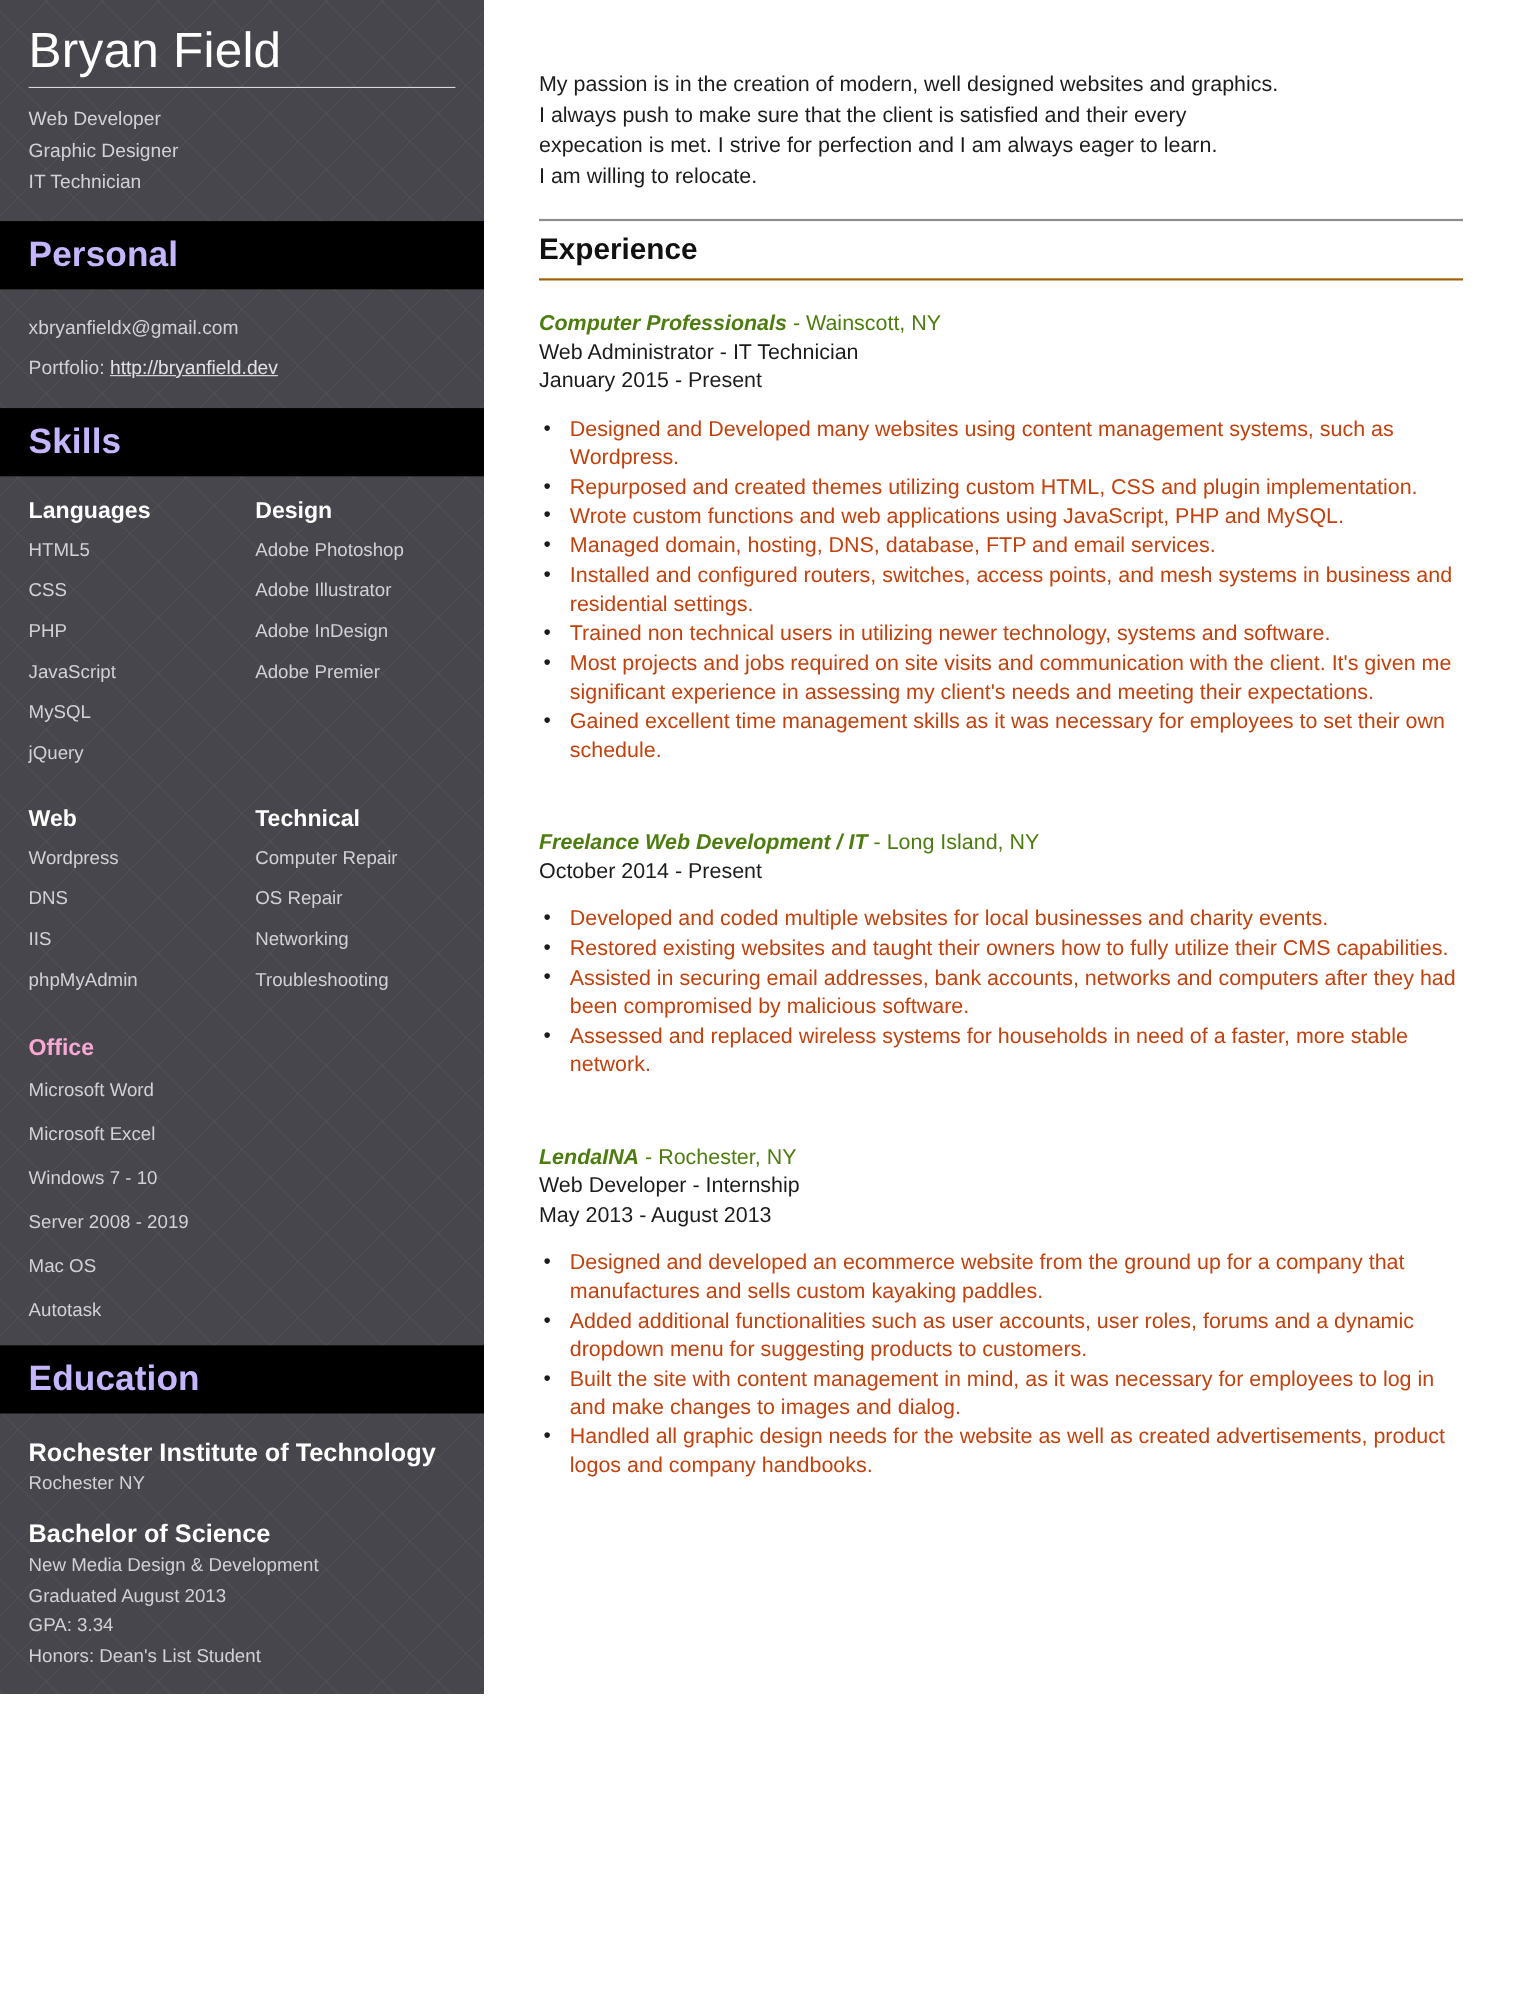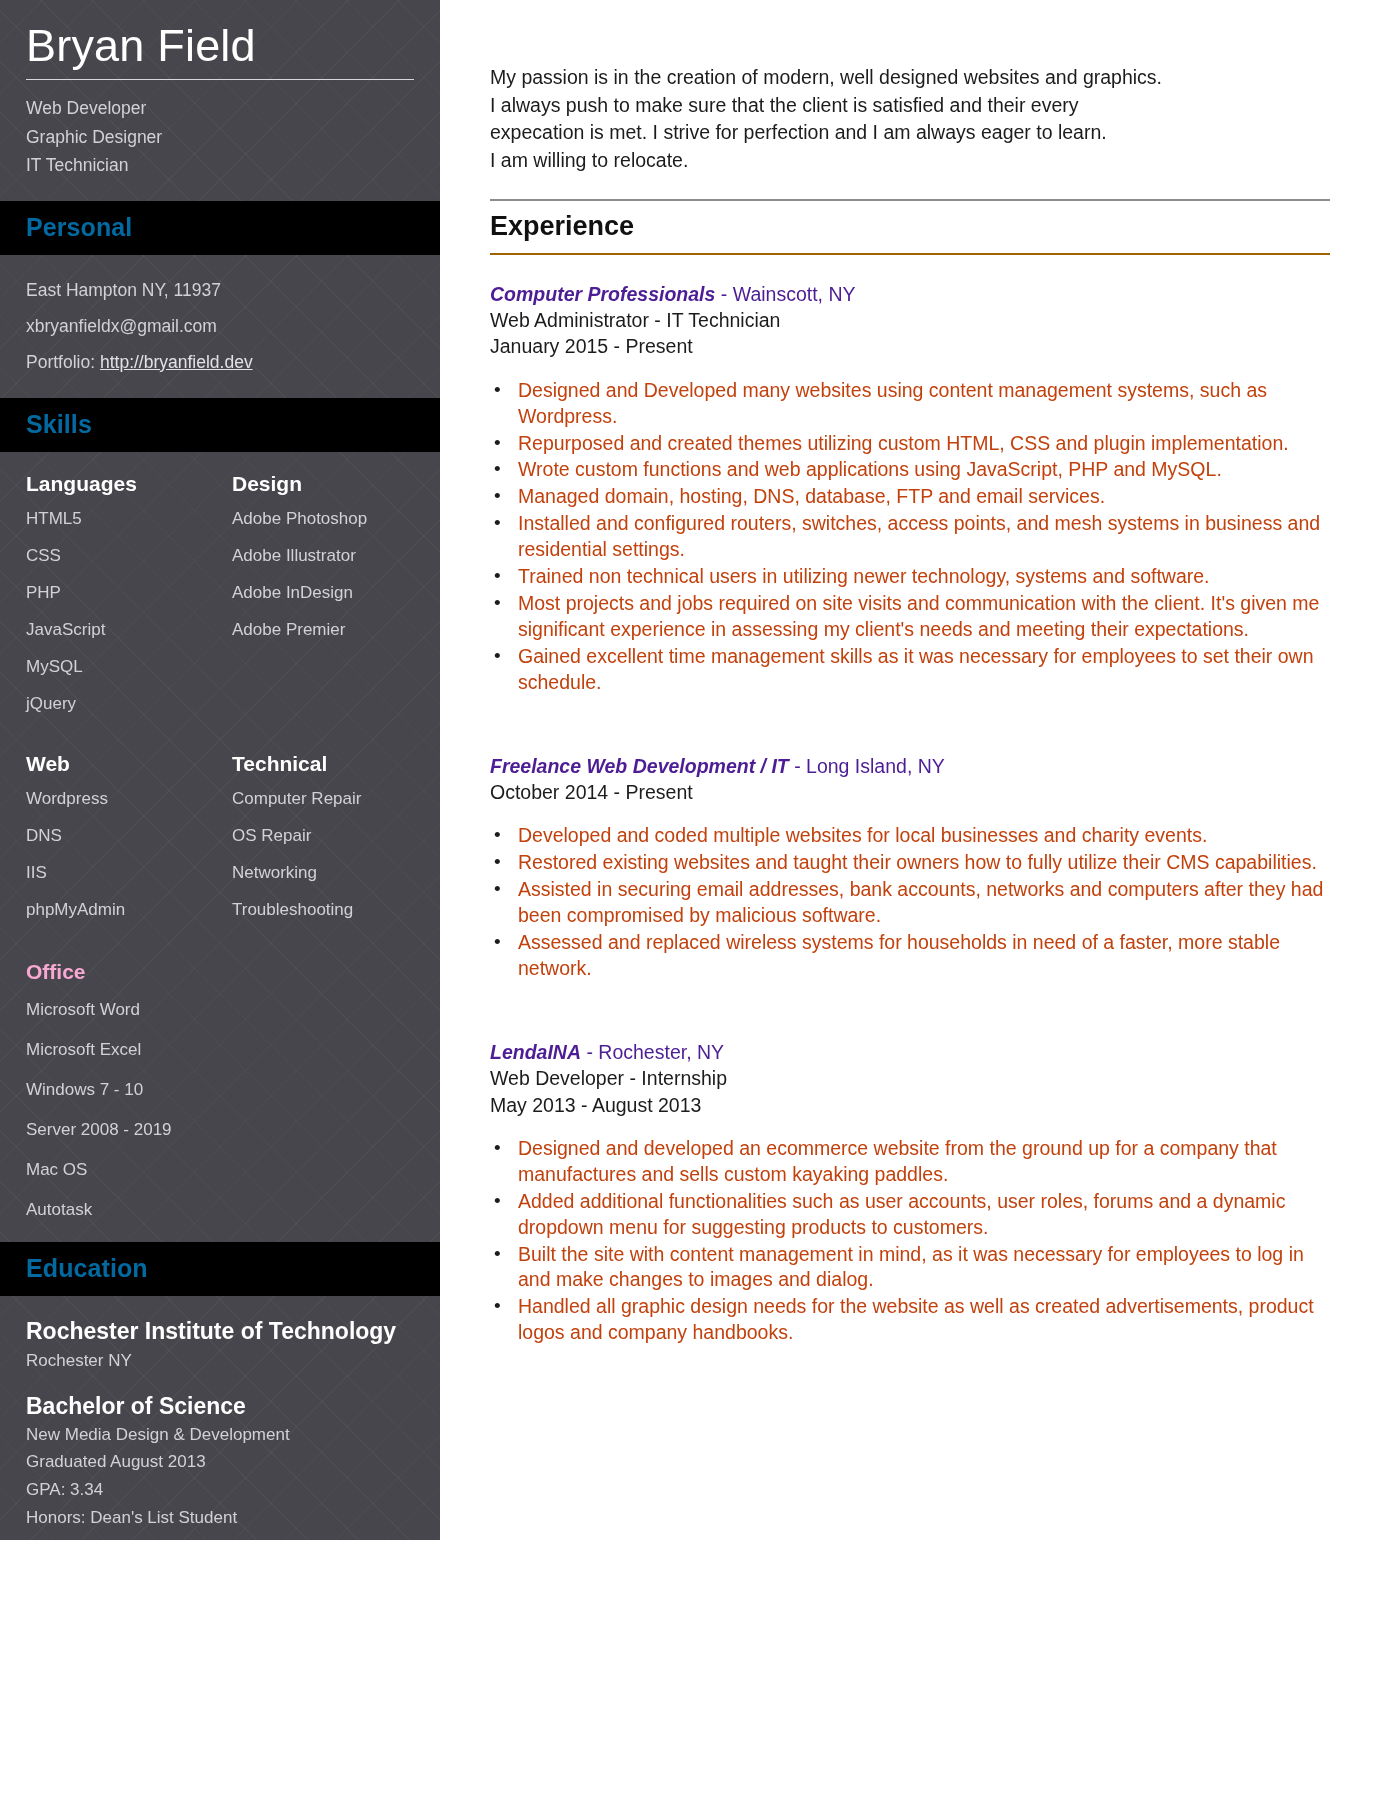--- a/index.html
+++ b/index.html
@@ -71,23 +71,23 @@
     color: #d2d2d6;
     font-weight: 400;
   }
 
   .bar {
     background: #000000;
     padding: 12px 26px 13px 26px;
     margin-top: 22px;
   }
   .bar-title {
-    font-size: 25px;
-    font-weight: bold;
-    color: #0369a1;
+    font-size: 32px;
+    font-weight: bold;
+    color: #c4b5fd;
     letter-spacing: 0.1px;
   }
 
   .sb-body { padding: 22px 26px 0 26px; }
 
   .contact-line {
     font-size: 17.5px;
     line-height: 1.58;
     color: #d2d2d6;
     margin-bottom: 8px;
@@ -178,21 +178,21 @@
   .exp-head {
     font-size: 27px;
     font-weight: bold;
     color: #111111;
   }
 
   .job { margin-top: 26px; }
   .job-title-line {
     font-size: 19.5px;
     line-height: 1.35;
-    color: #4c1d95;
+    color: #4d7c0f;
   }
   .job-company {
     font-weight: bold;
     font-style: italic;
   }
   .job-sub {
     font-size: 19.5px;
     line-height: 1.35;
     color: #1c1c1c;
   }
@@ -231,21 +231,20 @@
       <div class="name-rule"></div>
       <div class="subtitle">Web Developer</div>
       <div class="subtitle">Graphic Designer</div>
       <div class="subtitle">IT Technician</div>
     </div>
 
     <div class="bar">
       <div class="bar-title">Personal</div>
     </div>
     <div class="sb-body">
-      <div class="contact-line">East Hampton NY, 11937</div>
       <div class="contact-line">xbryanfieldx@gmail.com</div>
       <div class="contact-line"><span>Portfolio: </span><span class="portfolio-link">http://bryanfield.dev</span></div>
     </div>
 
     <div class="bar">
       <div class="bar-title">Skills</div>
     </div>
     <div class="skills-wrap">
 
       <div class="skill-row">

